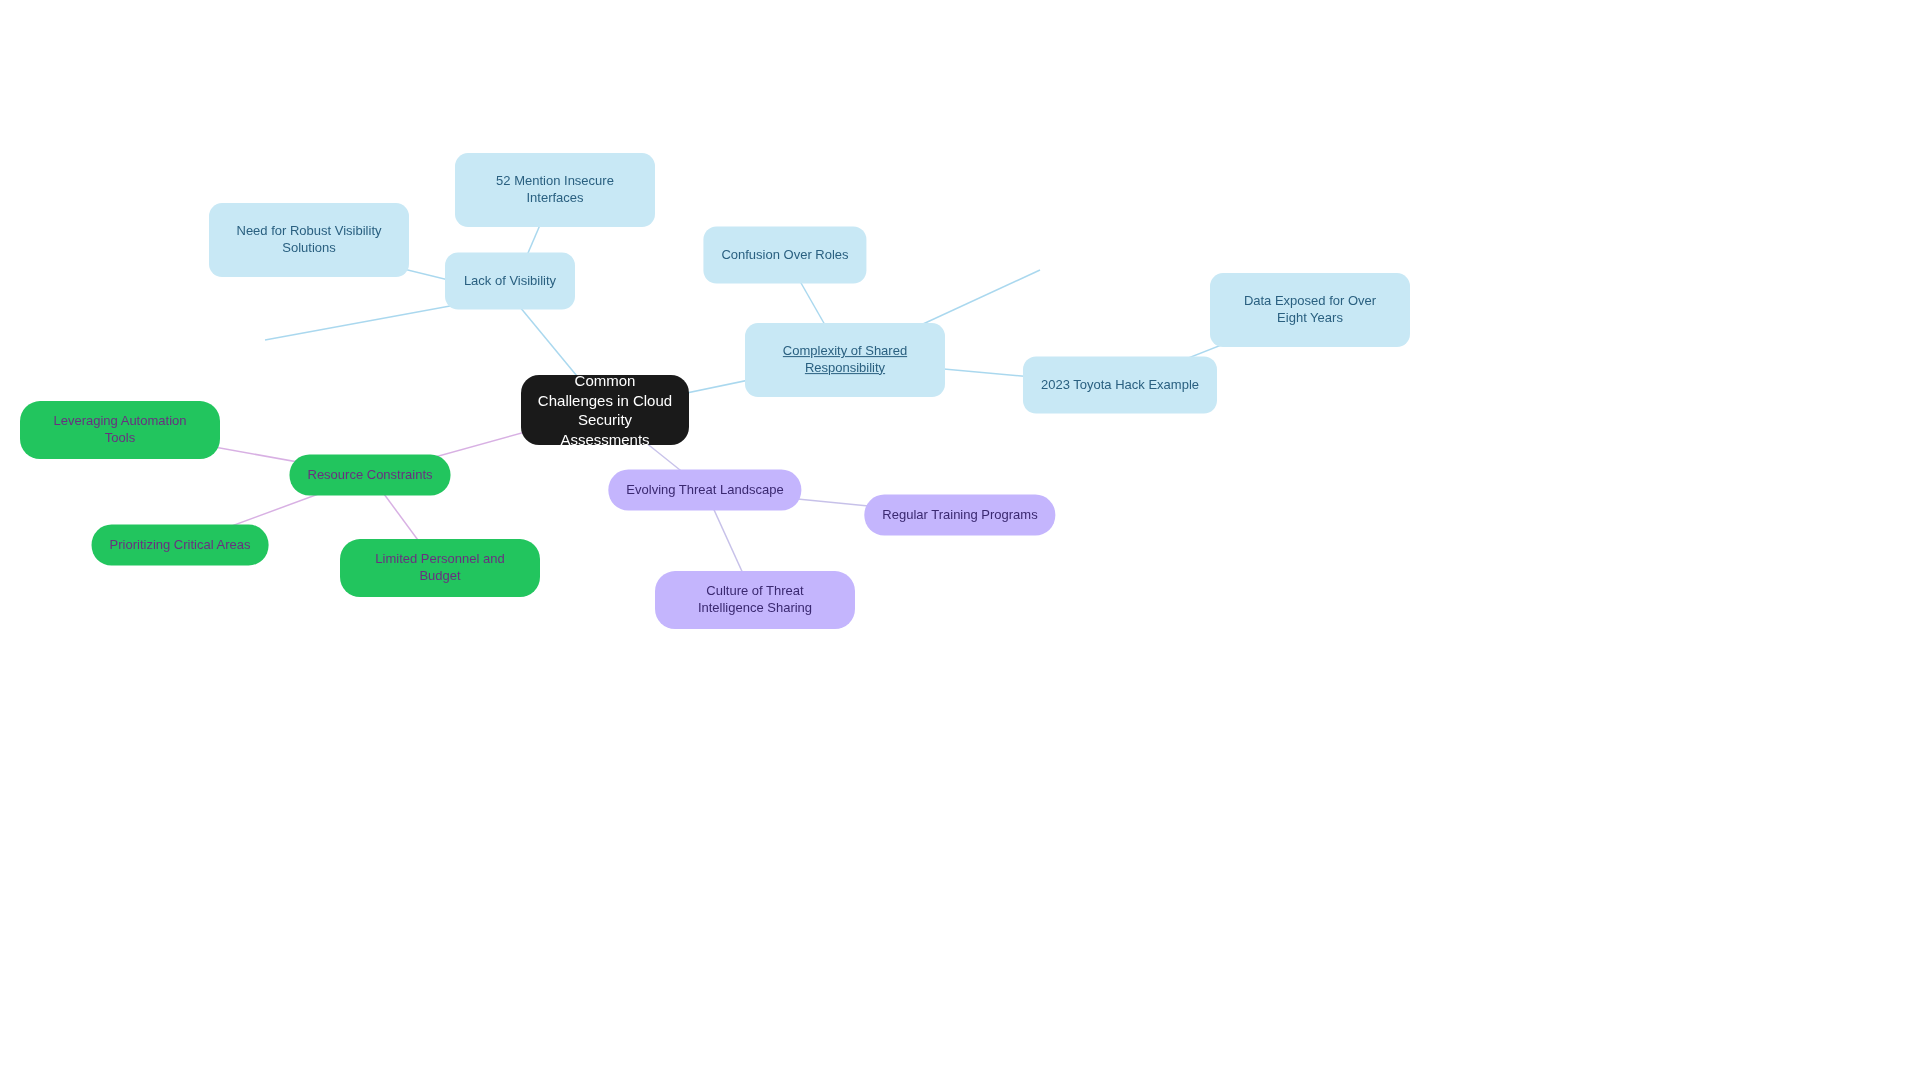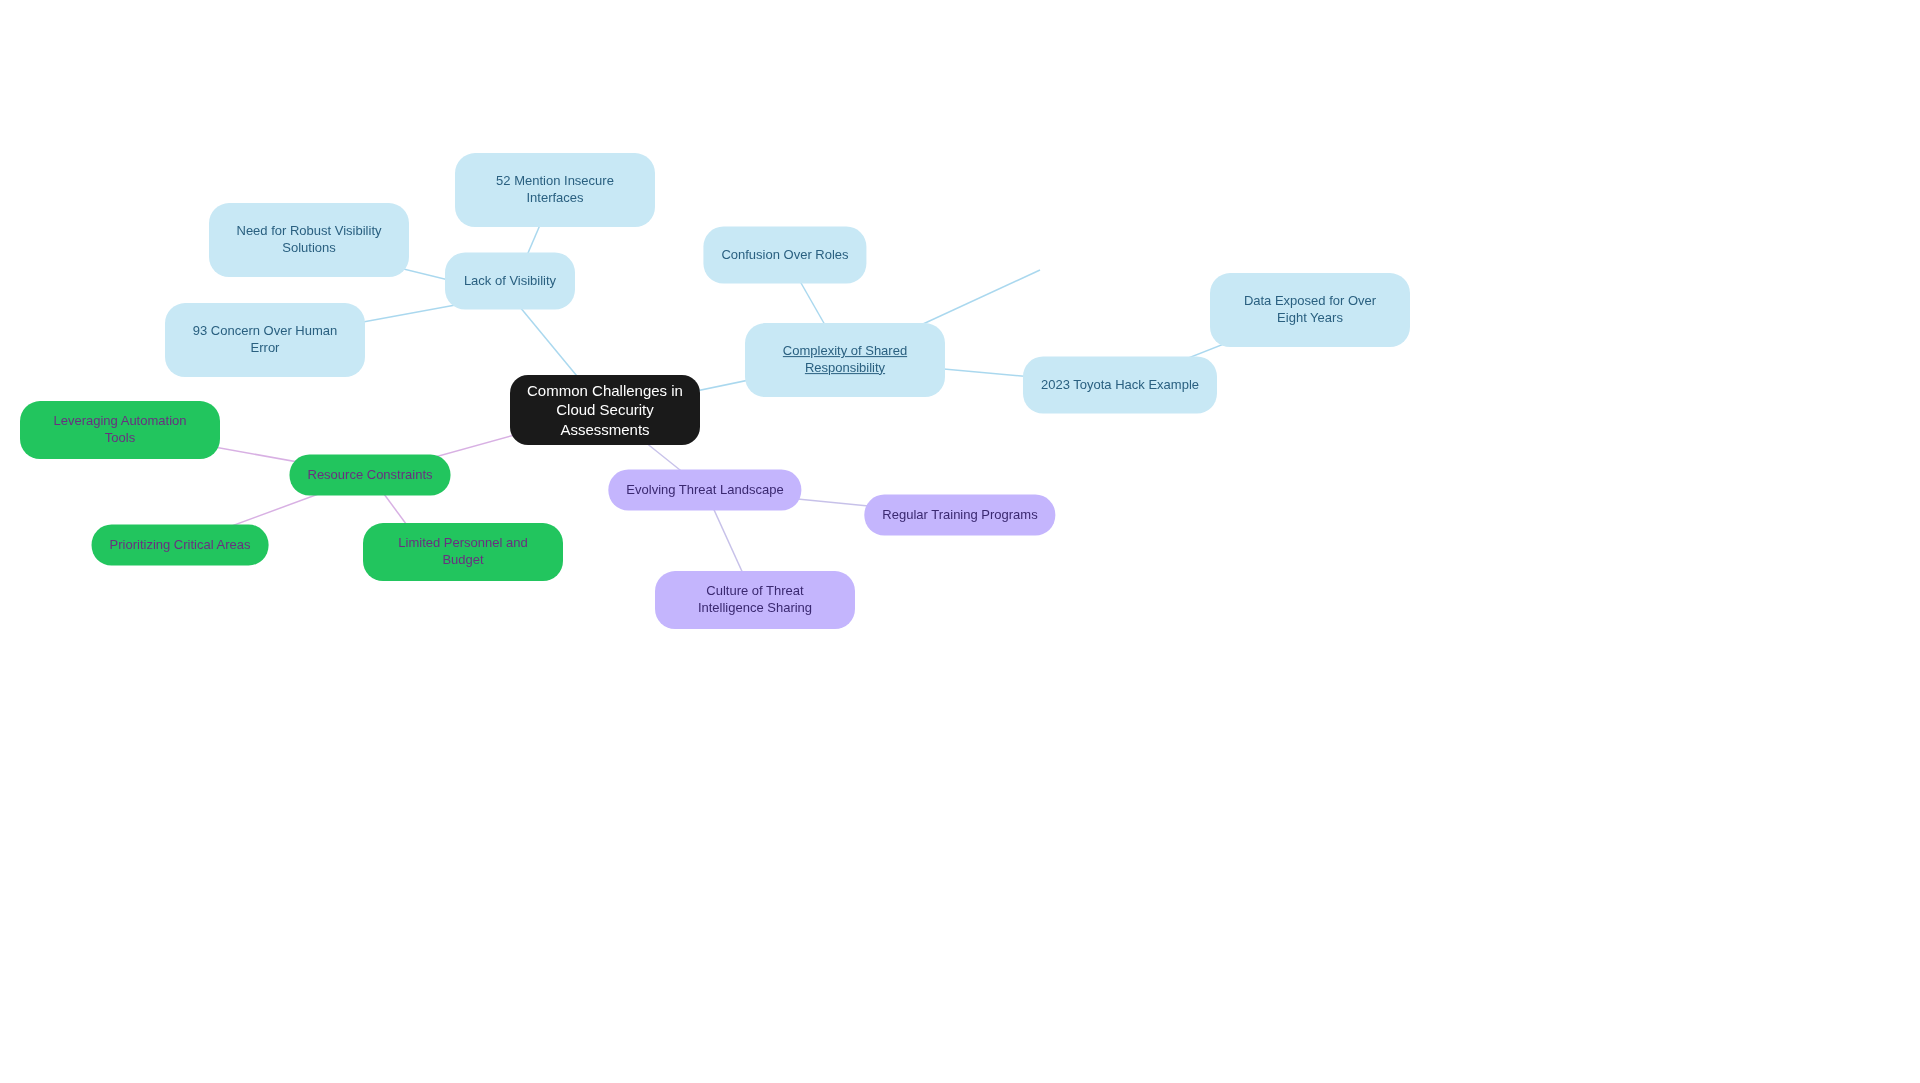--- a/index.html
+++ b/index.html
@@ -30,31 +30,32 @@
       justify-content: center;
       text-align: center;
       cursor: default;
       transform: translate(-50%, -50%);
     }
     .node-center {
       background: #1a1a1a;
       color: #ffffff;
       font-size: 15px;
       font-weight: 500;
-      width: 190px;
+      width: 168px;
       height: 70px;
       border-radius: 18px;
       padding: 10px 15px;
     }
     .node-blue {
       background: #c8e8f5;
       color: #2a6080;
       font-size: 13px;
       font-weight: 400;
       padding: 20px 18px;
+      border-radius: 13px;
     }
     .node-purple {
       background: #22c55e;
       color: #6a3080;
       font-size: 13px;
       font-weight: 400;
       padding: 12px 18px;
     }
     .node-lavender {
       background: #c4b5fd;
@@ -95,23 +96,20 @@
     </div>
     <div class="node node-blue" style="left: 510px; top: 281px; min-width: 130px; max-width: 200px; align-items: flex-end;">
       <span>Lack of Visibility</span>
     </div>
     <div class="node node-blue" style="left: 285px; top: 240px; min-width: 130px; max-width: 200px; margin-left: 24px;">
       <span>Need for Robust Visibility Solutions</span>
     </div>
     <div class="node node-blue" style="left: 555px; top: 190px; min-width: 130px; max-width: 200px;">
       <span>52 Mention Insecure Interfaces</span>
     </div>
-    <div class="node node-blue" style="left: 265px; top: 340px; min-width: 130px; max-width: 200px;">
-      <span>93 Concern Over Human Error</span>
-    </div>
     <div class="node node-blue" style="left: 845px; top: 360px; min-width: 130px; max-width: 200px; text-decoration: underline;">
       <span>Complexity of Shared Responsibility</span>
     </div>
     <div class="node node-blue" style="left: 785px; top: 255px; min-width: 130px; max-width: 200px;">
       <span>Confusion Over Roles</span>
     </div>
     <div class="node node-blue" style="left: 1120px; top: 385px; min-width: 130px; max-width: 200px;">
       <span>2023 Toyota Hack Example</span>
     </div>
     <div class="node node-blue" style="left: 1310px; top: 310px; min-width: 130px; max-width: 200px;">
@@ -119,21 +117,21 @@
     </div>
     <div class="node node-purple" style="left: 370px; top: 475px; min-width: 130px; max-width: 200px;">
       <span>Resource Constraints</span>
     </div>
     <div class="node node-purple" style="left: 120px; top: 430px; min-width: 130px; max-width: 200px;">
       <span>Leveraging Automation Tools</span>
     </div>
     <div class="node node-purple" style="left: 180px; top: 545px; min-width: 130px; max-width: 200px;">
       <span>Prioritizing Critical Areas</span>
     </div>
-    <div class="node node-purple" style="left: 440px; top: 552px; min-width: 130px; max-width: 200px; margin-left: 23px;">
+    <div class="node node-purple" style="left: 440px; top: 568px; min-width: 130px; max-width: 200px;">
       <span>Limited Personnel and Budget</span>
     </div>
     <div class="node node-lavender" style="left: 705px; top: 490px; min-width: 130px; max-width: 200px;">
       <span>Evolving Threat Landscape</span>
     </div>
     <div class="node node-lavender" style="left: 960px; top: 515px; min-width: 130px; max-width: 200px;">
       <span>Regular Training Programs</span>
     </div>
     <div class="node node-lavender" style="left: 755px; top: 600px; min-width: 130px; max-width: 200px;">
       <span>Culture of Threat Intelligence Sharing</span>

